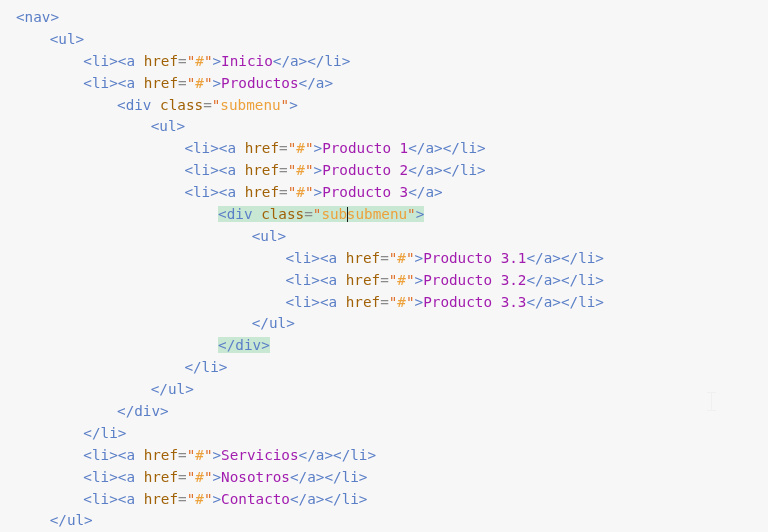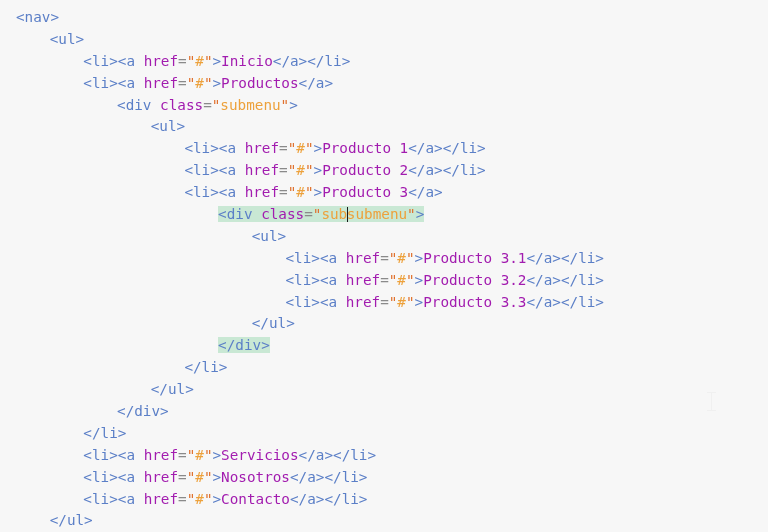--- a/index.html
+++ b/index.html
@@ -40,21 +40,21 @@
     color: #444444;
   }
 
   .code-line .seg {
     white-space: pre;
   }
 
   
   .t-punct   { color: #5b7fc7; }  
   .t-tag     { color: #5b7fc7; }  
-  .t-attr    { color: #a21caf; }  
+  .t-attr    { color: #a16207; }  
   .t-eq      { color: #8a8a8a; }  
   .t-quote   { color: #e0722f; }  
   .t-val     { color: #eda13b; }  
   .t-text    { color: #a21caf; }  
 
   .hl {
     background: #c9e8d4;
   }
 
   

